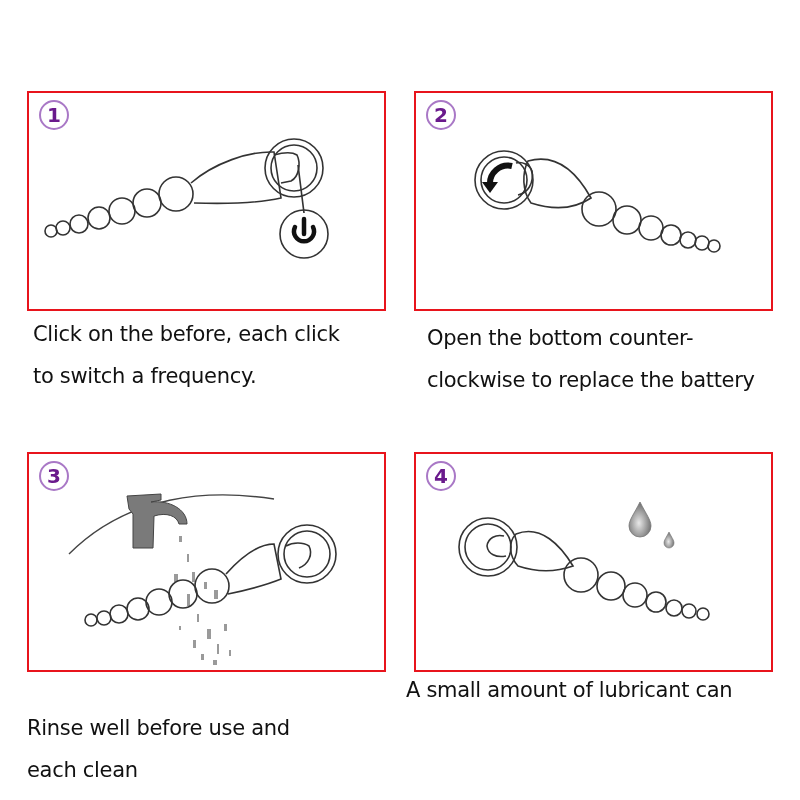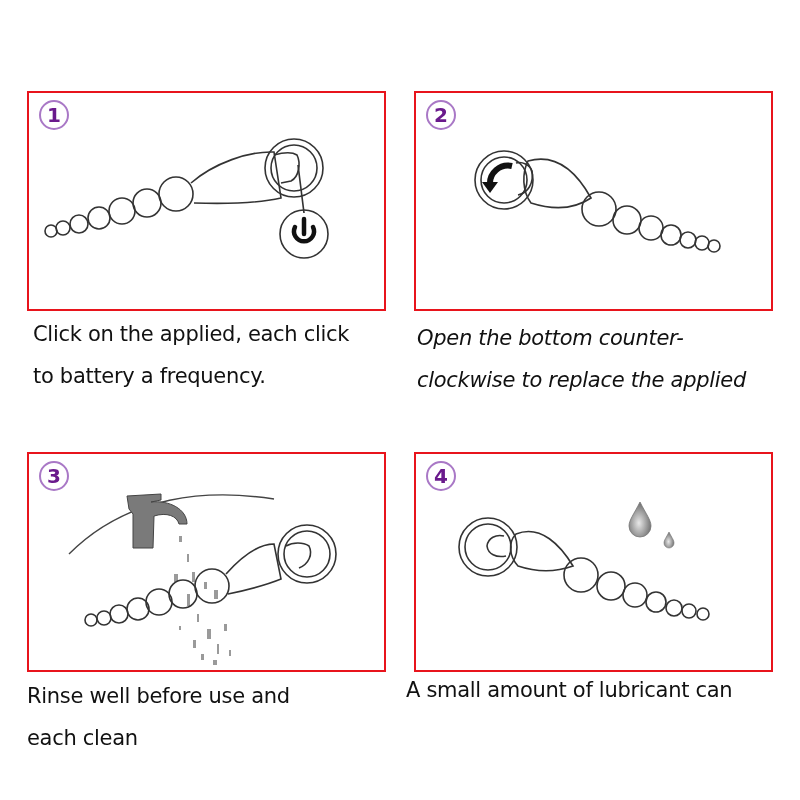--- a/index.html
+++ b/index.html
@@ -42,22 +42,22 @@
     <path d="M245 62 C 252 60, 262 58, 268 62 C 272 70, 270 84, 262 88 L 252 90"></path>
     <line x1="269" y1="72" x2="275" y2="120"></line>
     <circle cx="275" cy="141" r="24"></circle>
   </svg>
   <svg width="359" height="220" style="pointer-events:none">
     <path d="M266 134 A 10 10 0 1 0 284 134" fill="none" stroke="#111" stroke-width="4.5" stroke-linecap="round"></path>
     <line x1="275" y1="126" x2="275" y2="141" stroke="#111" stroke-width="4.5" stroke-linecap="round"></line>
   </svg>
 </div>
 <div class="caption" style="left:33px; top:313px;">
-  <div>Click on the applied, each click</div>
-  <div>to battery a frequency.</div>
+  <div>Click on the before, each click</div>
+  <div>to switch a frequency.</div>
 </div>
 
 <div class="panel" style="left:414px; top:91px; width:359px; height:220px;">
   <div class="step-badge">2</div>
   <svg width="359" height="220" fill="none" stroke="#333" stroke-width="1.6">
     <circle cx="88" cy="87" r="29"></circle>
     <circle cx="88" cy="87" r="23"></circle>
     <path d="M100 70 C 106 68, 114 72, 116 78 C 118 90, 112 100, 102 102"></path>
     <path d="M112 68 C 140 60, 160 78, 175 105 C 160 115, 140 118, 115 110 C 106 98, 106 80, 112 68 Z"></path>
     <circle cx="183" cy="116" r="17"></circle>
@@ -66,23 +66,23 @@
     <circle cx="255" cy="142" r="10"></circle>
     <circle cx="272" cy="147" r="8"></circle>
     <circle cx="286" cy="150" r="7"></circle>
     <circle cx="298" cy="153" r="6"></circle>
   </svg>
   <svg width="359" height="220" style="pointer-events:none">
     <path d="M96 73 A 18 18 0 0 0 74 92" fill="none" stroke="#111" stroke-width="6"></path>
     <polygon points="66,89 82,89 74,100" fill="#111"></polygon>
   </svg>
 </div>
-<div class="caption" style="left:417px; top:317px;font-style:italic;">
+<div class="caption" style="left:427px; top:317px;">
   <div>Open the bottom counter-</div>
-  <div>clockwise to replace the applied</div>
+  <div>clockwise to replace the battery</div>
 </div>
 
 <div class="panel" style="left:27px; top:452px; width:359px; height:220px;">
   <div class="step-badge">3</div>
   <svg width="359" height="220">
     <path d="M40 100 C 100 40, 180 35, 245 45" fill="none" stroke="#444" stroke-width="1.4"></path>
     <path d="M98 42 L 132 40 L 132 46 L 122 48 C 140 46, 158 55, 158 70 L 150 70 C 148 62, 138 58, 125 62 L 124 94 L 104 94 L 104 60 L 100 55 Z" fill="#7a7a7a" stroke="#444" stroke-width="1"></path>
   </svg>
   <svg width="359" height="220" fill="#9a9a9a">
     <rect x="150" y="82" width="3" height="6"></rect>
@@ -109,21 +109,21 @@
     <circle cx="109" cy="155" r="11"></circle>
     <circle cx="130" cy="148" r="13"></circle>
     <circle cx="154" cy="140" r="14"></circle>
     <circle cx="183" cy="132" r="17"></circle>
     <path d="M197 120 C 215 100, 230 90, 245 90 L 252 125 C 235 132, 218 136, 199 140"></path>
     <circle cx="278" cy="100" r="29"></circle>
     <circle cx="278" cy="100" r="23"></circle>
     <path d="M257 92 C 264 88, 274 88, 280 92 C 284 100, 280 110, 270 114"></path>
   </svg>
 </div>
-<div class="caption" style="left:27px; top:675px;">
+<div class="caption" style="left:27px; top:707px;">
   <div>Rinse well before use and</div>
   <div>each clean</div>
 </div>
 
 <div class="panel" style="left:414px; top:452px; width:359px; height:220px;">
   <div class="step-badge">4</div>
   <svg width="359" height="220" fill="none" stroke="#333" stroke-width="1.6">
     <circle cx="72" cy="93" r="29"></circle>
     <circle cx="72" cy="93" r="23"></circle>
     <path d="M88 82 C 80 80, 72 84, 71 92 C 72 100, 80 104, 90 102"></path>

